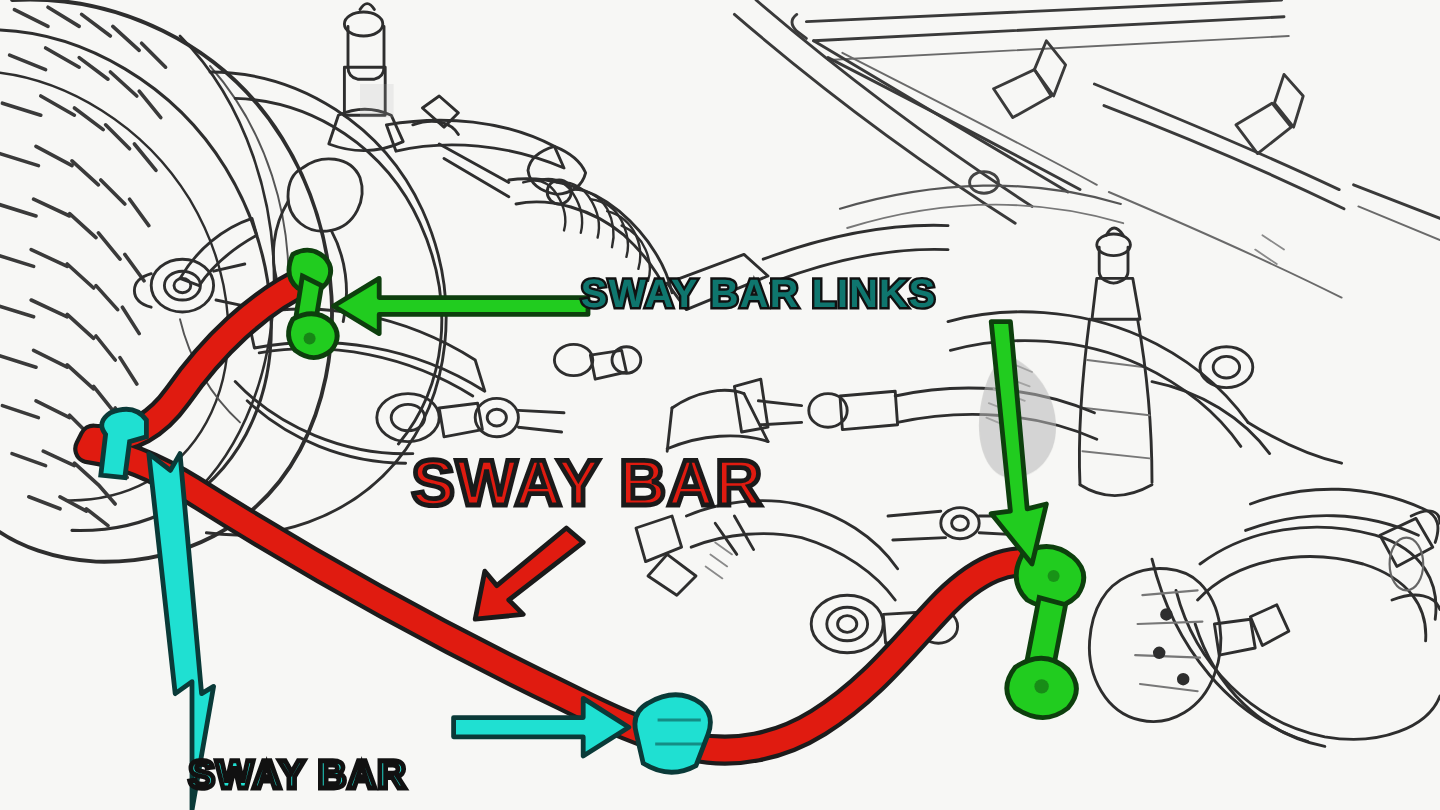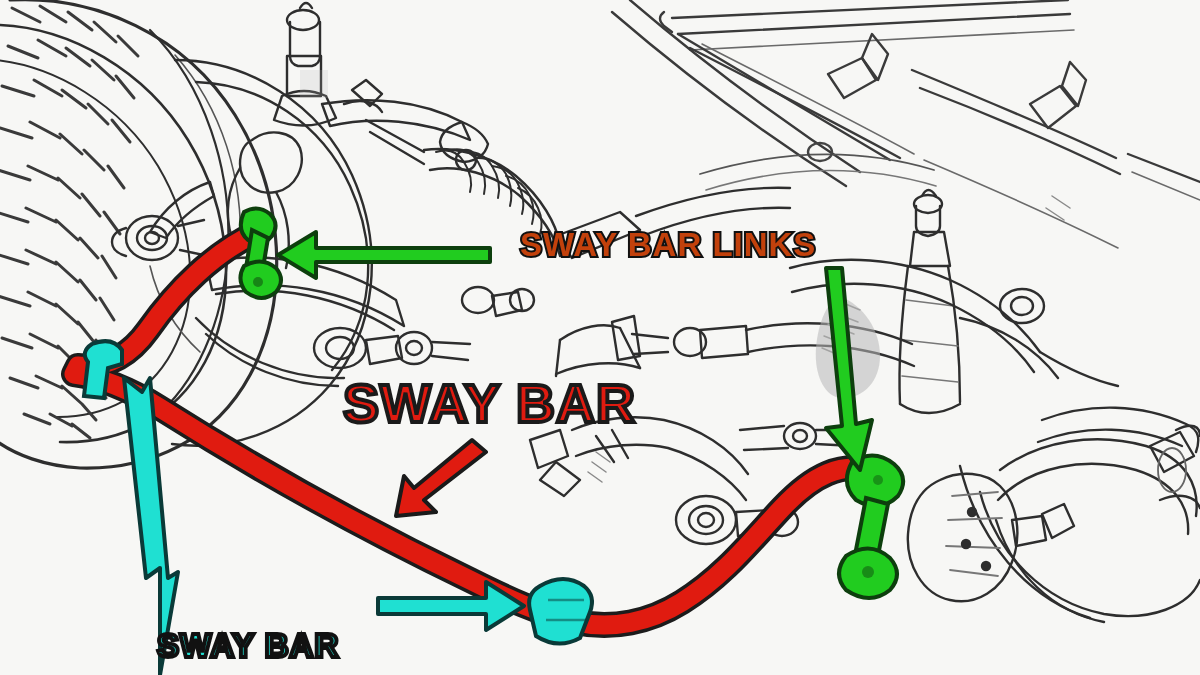--- a/index.html
+++ b/index.html
@@ -4,21 +4,21 @@
 <style>
   html,body{margin:0;padding:0;}
   body{
     width:1200px;height:675px;overflow:hidden;
     background:#f7f7f5;
     font-family:"Liberation Sans",sans-serif;
   }
   #stage{position:relative;width:1200px;height:675px;background:#f7f7f5;}
   #art,#overlay{position:absolute;left:0;top:0;width:1200px;height:675px;}
   .lbl{position:absolute;white-space:pre;font-weight:bold;letter-spacing:1px;line-height:1.02;}
-  #lbl-links{left:520px;top:228px;font-size:33px;color:#c2410c;
+  #lbl-links{left:484px;top:228px;font-size:33px;color:#0f766e;
     -webkit-text-stroke:4px #111;paint-order:stroke fill;text-align:center;}
   #lbl-sway{left:343px;top:376px;font-size:54px;color:#e01b10;
     -webkit-text-stroke:4px #1a1a1a;}
   #lbl-bush{left:157px;top:562px;font-size:33px;color:#1fe0d2;
     -webkit-text-stroke:4px #111;text-align:left;}
   .lbl span{display:block;}
 </style>
 </head>
 <body>
 

